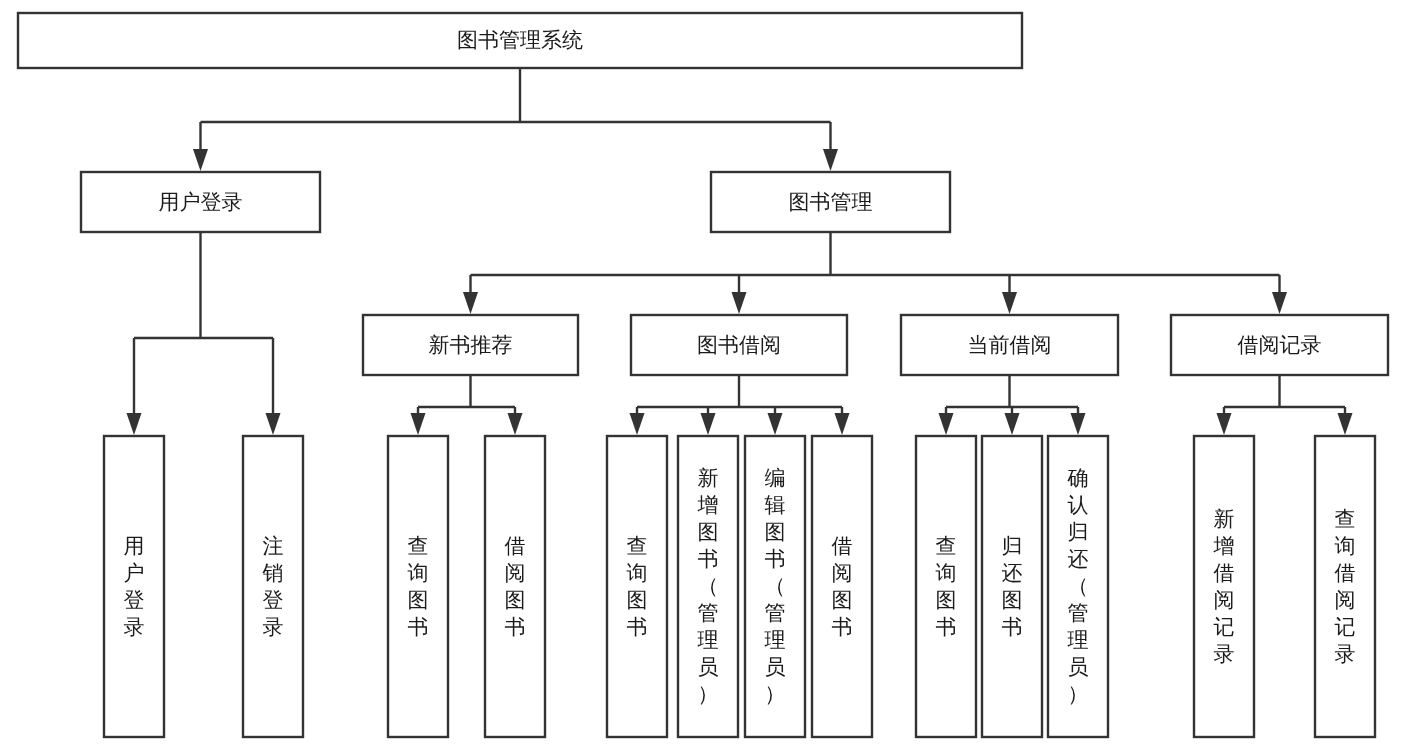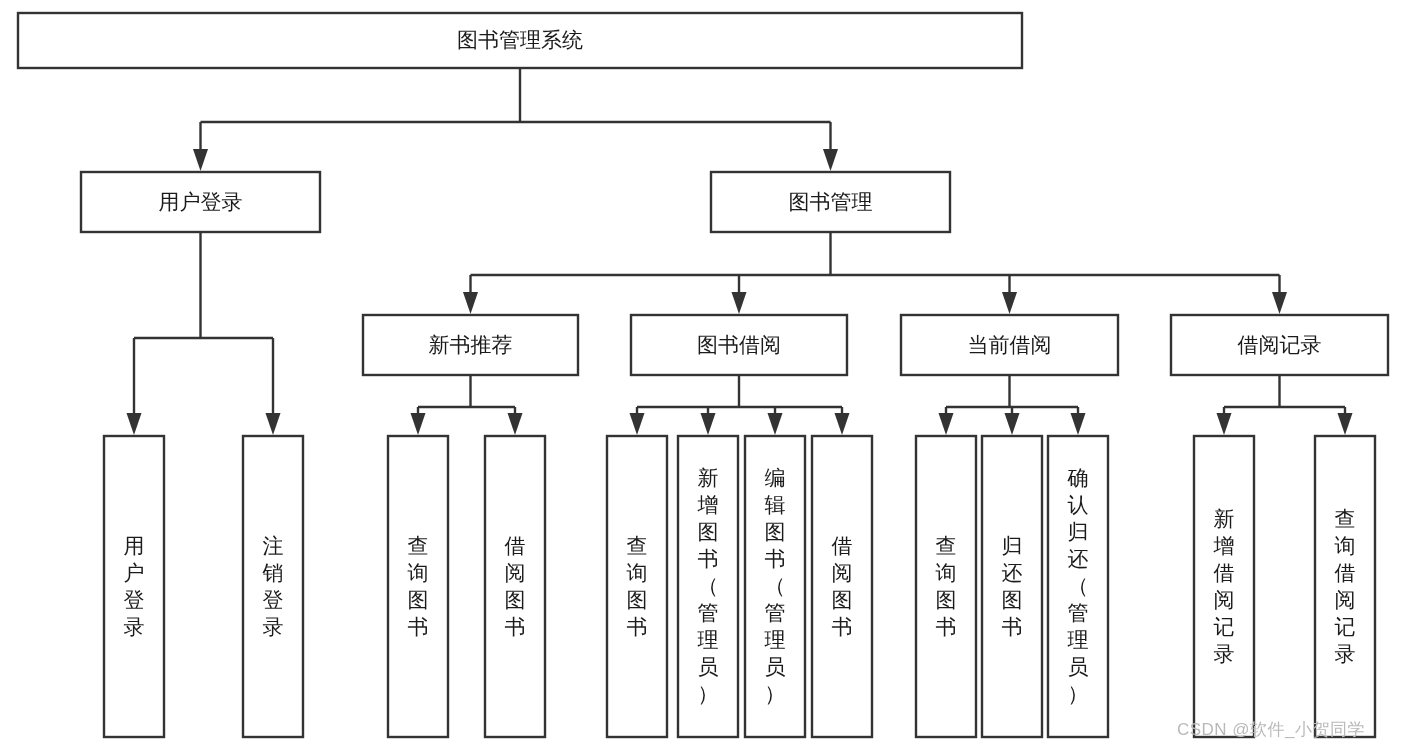--- a/index.html
+++ b/index.html
@@ -215,14 +215,13 @@
         <g>
           <rect x="1194" y="436" width="60" height="301" class="node-rect"></rect>
           <text x="1224" class="node-label-v"><tspan x="1224" y="525.5">新</tspan><tspan x="1224" y="552.5">增</tspan><tspan x="1224" y="579.5">借</tspan><tspan x="1224" y="606.5">阅</tspan><tspan x="1224" y="633.5">记</tspan><tspan x="1224" y="660.5">录</tspan></text>
         </g>
         <g>
           <rect x="1315" y="436" width="60" height="301" class="node-rect"></rect>
           <text x="1345" class="node-label-v"><tspan x="1345" y="525.5">查</tspan><tspan x="1345" y="552.5">询</tspan><tspan x="1345" y="579.5">借</tspan><tspan x="1345" y="606.5">阅</tspan><tspan x="1345" y="633.5">记</tspan><tspan x="1345" y="660.5">录</tspan></text>
         </g>
       </g>
   </svg>
-  <div class="watermark">CSDN @软件_小贺同学</div>
 </div>
 
 </body></html>

